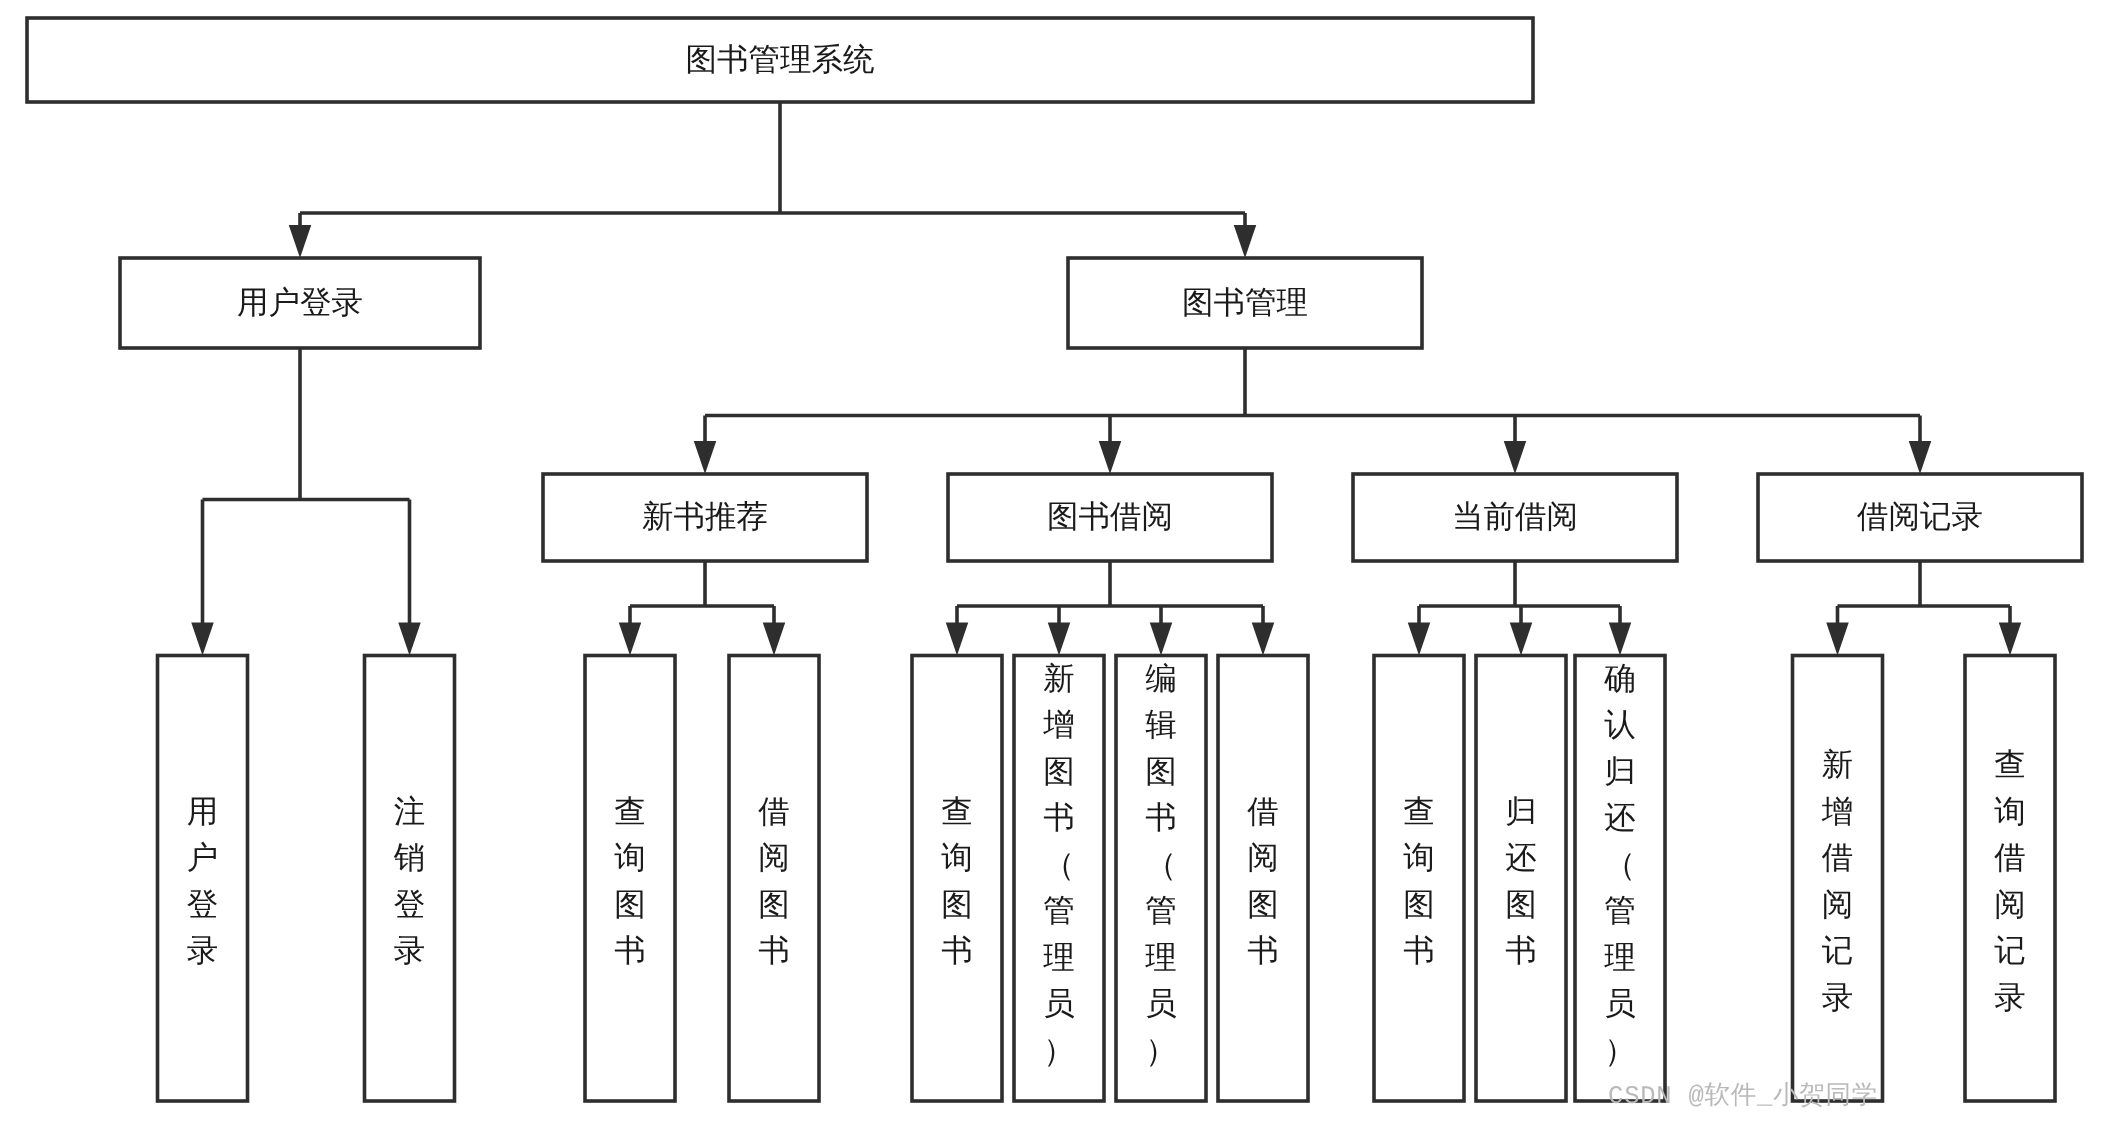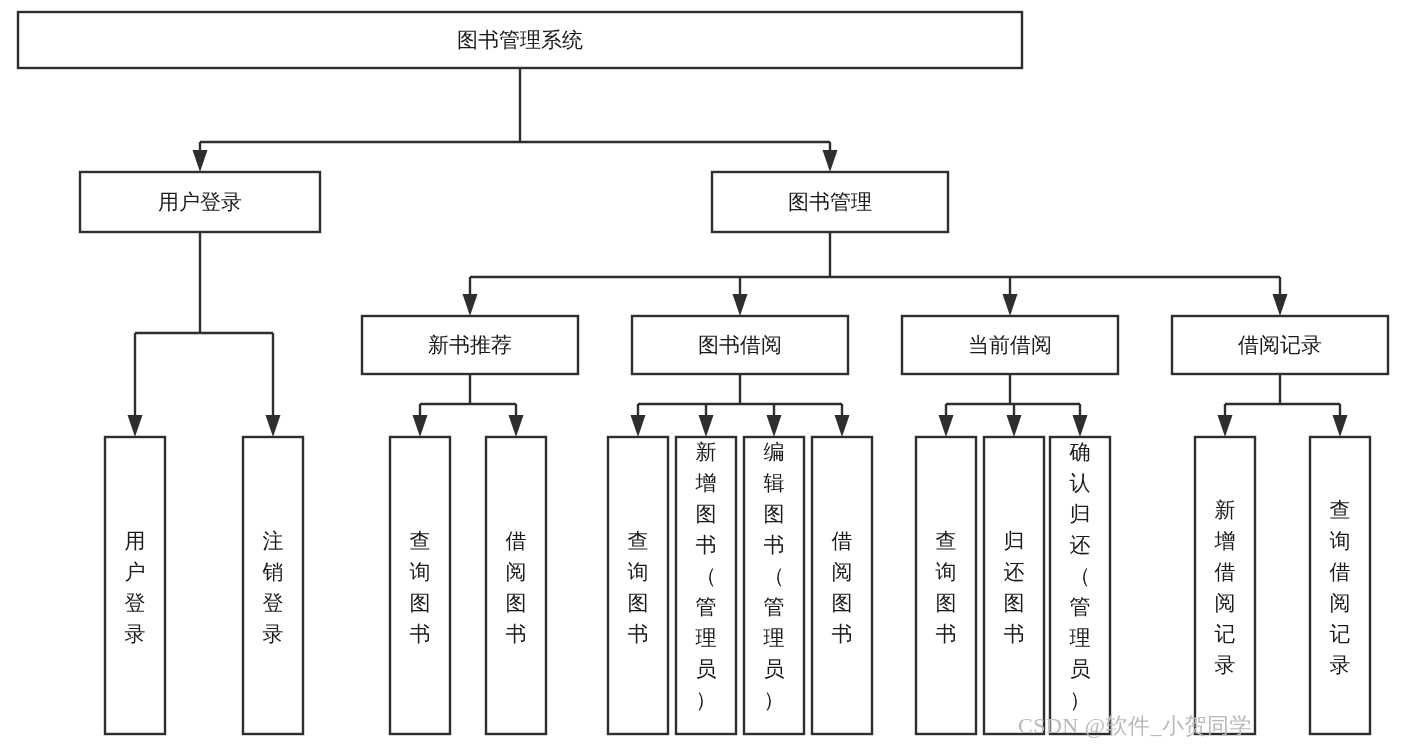--- a/index.html
+++ b/index.html
@@ -51,22 +51,22 @@
     fill: none;
   }
   .arrow-head {
     fill: #2e2e2e;
     stroke: none;
   }
   .watermark {
     position: absolute;
     right: 8px;
     bottom: 6px;
-    font-family: Liberation Serif, serif;
-    font-size: 22px;
+    font-family: Liberation Mono, monospace;
+    font-size: 17px;
     color: #b9b9b9;
     white-space: nowrap;
     letter-spacing: 0.5px;
   }
 </style>
 </head>
 <body>
 
 <div id="diagram-root">
   <svg class="diagram-canvas" viewBox="0 0 1405 747">

